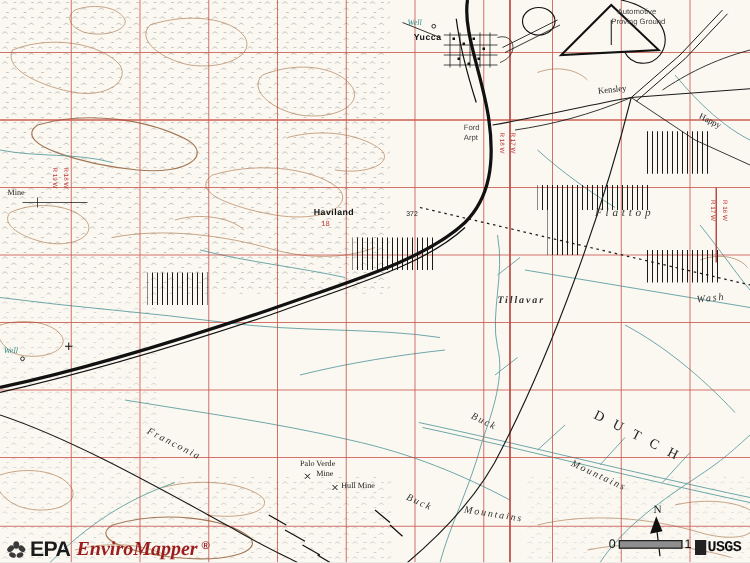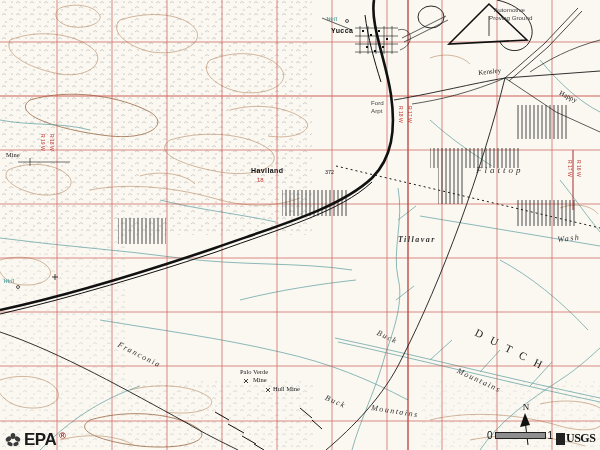--- a/index.html
+++ b/index.html
@@ -29,21 +29,21 @@
   .brand .reg{font-size:9px;color:#9b1c1c;font-weight:bold;vertical-align:super;margin-left:1px;margin-top:-8px;}
   
   .north{position:absolute;left:515px;top:402px;width:22px;text-align:center;}
   .north .n{font-family:"Liberation Serif",serif;font-size:9px;color:#111;}
   .scalebar{position:absolute;left:487px;top:430px;display:flex;align-items:center;
             font-family:"Liberation Sans",sans-serif;font-size:10px;color:#111;}
   .scalebar .bar{display:inline-block;width:49px;height:5px;background:#8e8e8e;
                  border:1px solid #222;margin:0 2px;}
   .usgs{position:absolute;left:556px;top:431px;display:flex;align-items:center;}
   .usgs-block{display:inline-block;width:9px;height:12px;background:#222;margin-right:1px;}
-  .usgs-text{font-family:Liberation Serif, serif;font-weight:bold;font-size:12px;
+  .usgs-text{font-family:Liberation Mono, monospace;font-weight:bold;font-size:12px;
              letter-spacing:-.5px;color:#111;}
 </style>
 </head>
 <body>
 
 <div class="stage">
 
   <svg class="linework" width="600" height="450" viewBox="0 0 600 450">
     <defs>
       <pattern id="hatchV" width="4" height="8" patternUnits="userSpaceOnUse">
@@ -211,20 +211,21 @@
     <svg width="18" height="16" viewBox="0 0 18 16">
       <g fill="#3a3a3a">
         <ellipse cx="9" cy="4" rx="2.4" ry="3"></ellipse>
         <ellipse cx="4.5" cy="7" rx="3" ry="2.2" transform="rotate(-40 4.5 7)"></ellipse>
         <ellipse cx="13.5" cy="7" rx="3" ry="2.2" transform="rotate(40 13.5 7)"></ellipse>
         <ellipse cx="6" cy="12" rx="2.8" ry="2" transform="rotate(25 6 12)"></ellipse>
         <ellipse cx="12" cy="12" rx="2.8" ry="2" transform="rotate(-25 12 12)"></ellipse>
       </g>
     </svg>
     <span class="epa">EPA</span>
+    <span class="prod">EnviroMapper</span>
     <span class="reg">®</span>
   </div>
 
   <div class="north">
     <div class="n">N</div>
     <svg width="20" height="34" viewBox="0 0 20 34">
       <line x1="12" y1="33" x2="9" y2="8" stroke="#111" stroke-width="1"></line>
       <polygon points="9,1 4,15 14,13" fill="#111"></polygon>
     </svg>
   </div>

